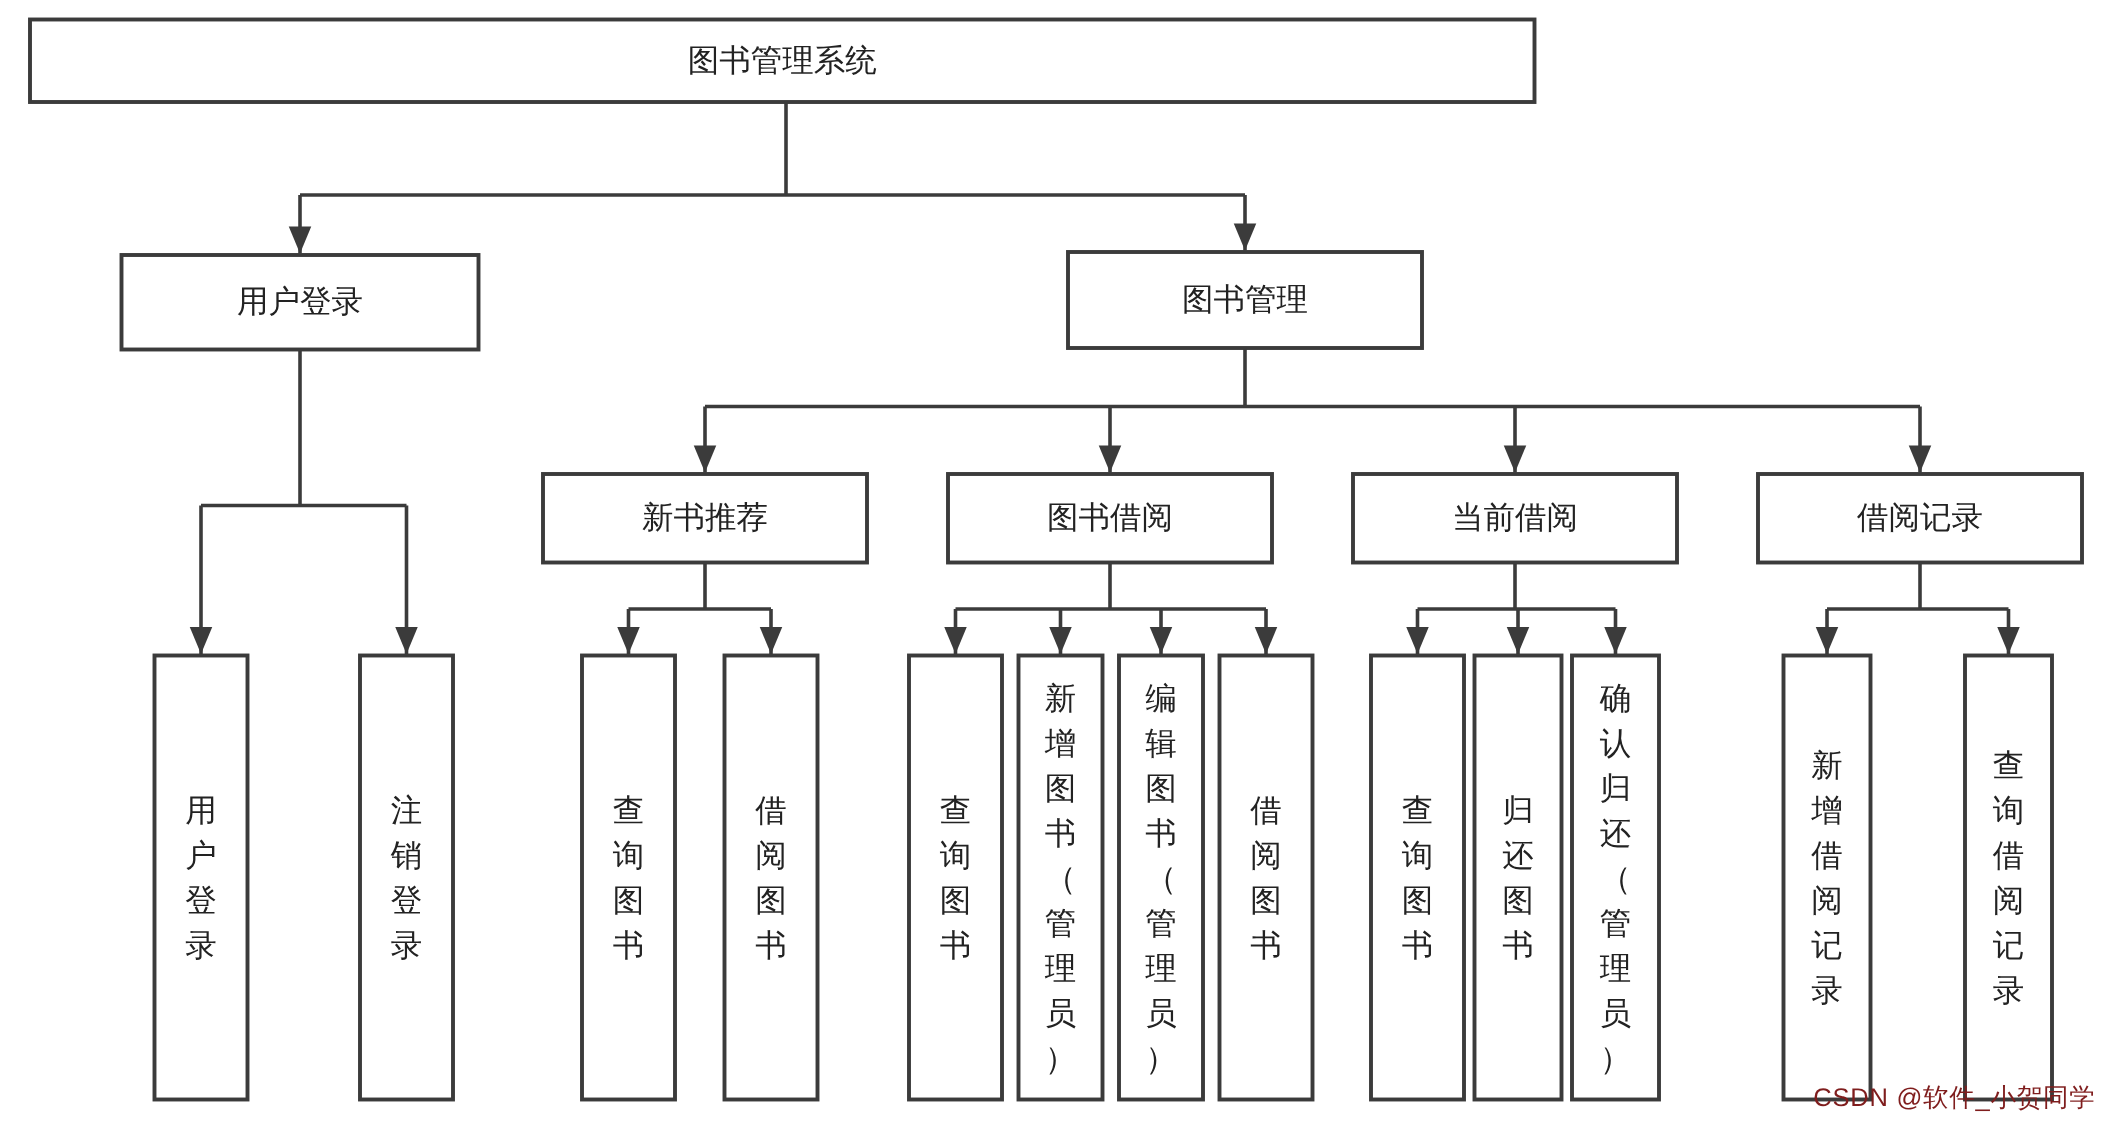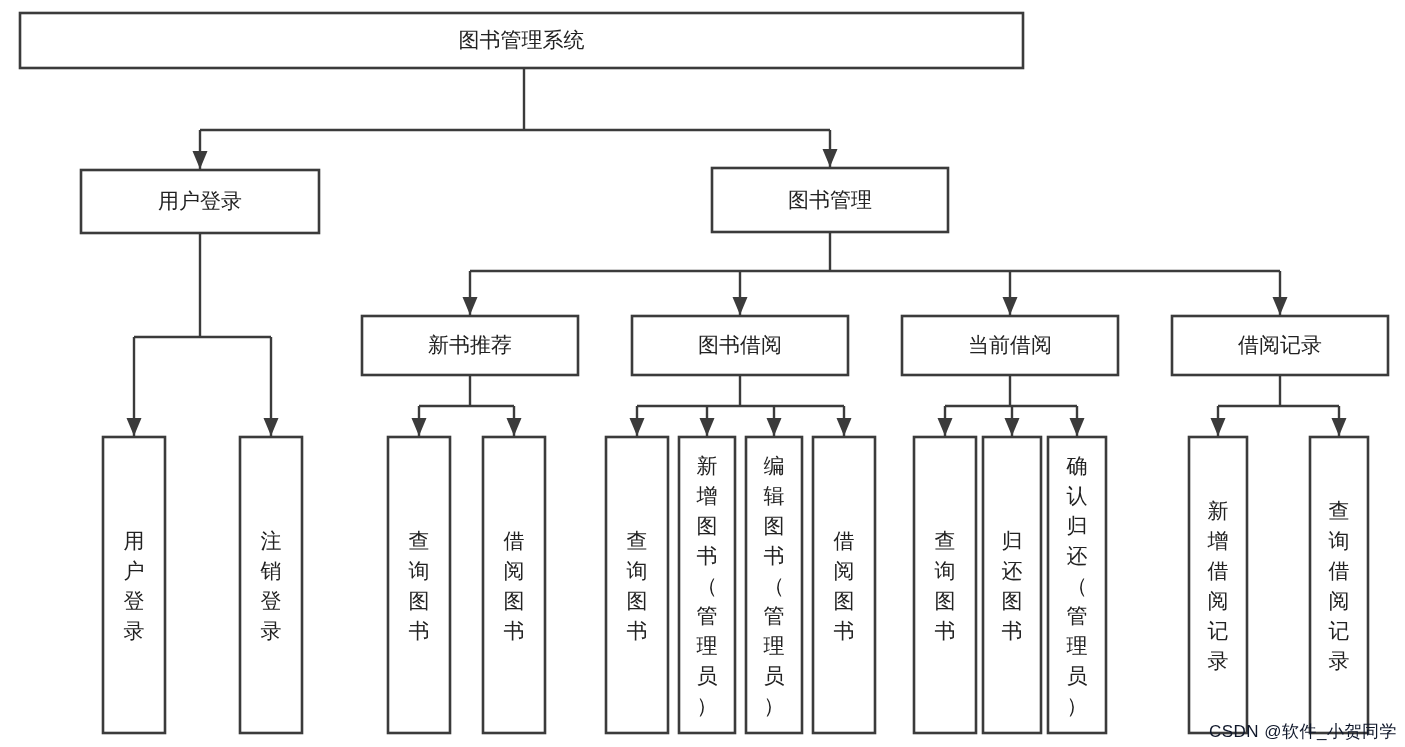--- a/index.html
+++ b/index.html
@@ -56,21 +56,21 @@
     font-size: 21px;
     fill: #222222;
     text-anchor: middle;
   }
   .watermark-text {
     position: absolute;
     right: 8px;
     bottom: 4px;
     font-family: "Liberation Sans", "DejaVu Sans", sans-serif;
     font-size: 17px;
-    color: #0f172a;
+    color: #7f1d1d;
     white-space: nowrap;
     letter-spacing: 0.5px;
   }
 </style>
 </head>
 <body>
 
 <div id="diagram-root">
   <svg id="diagram-canvas" viewBox="0 0 1405 747" preserveAspectRatio="none" xmlns="http://www.w3.org/2000/svg">
     <g id="connector-layer">

